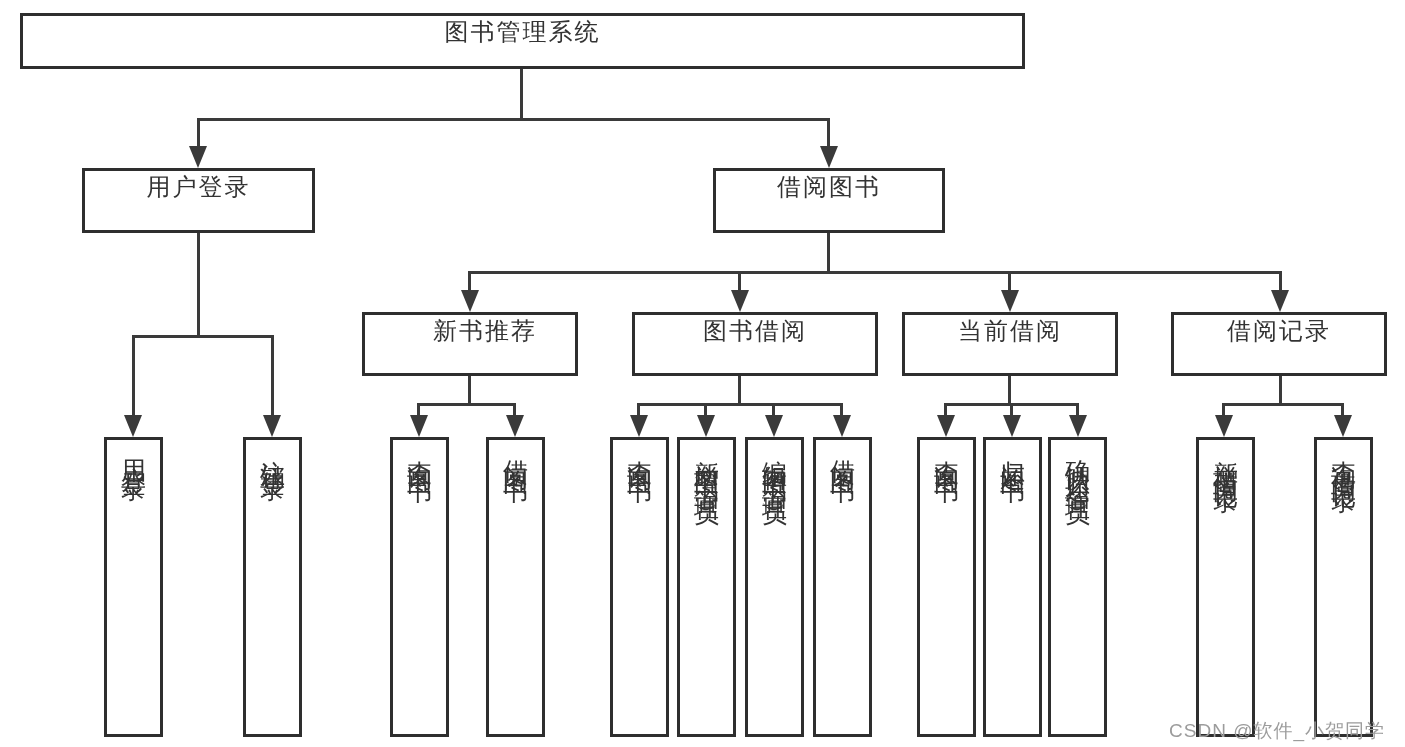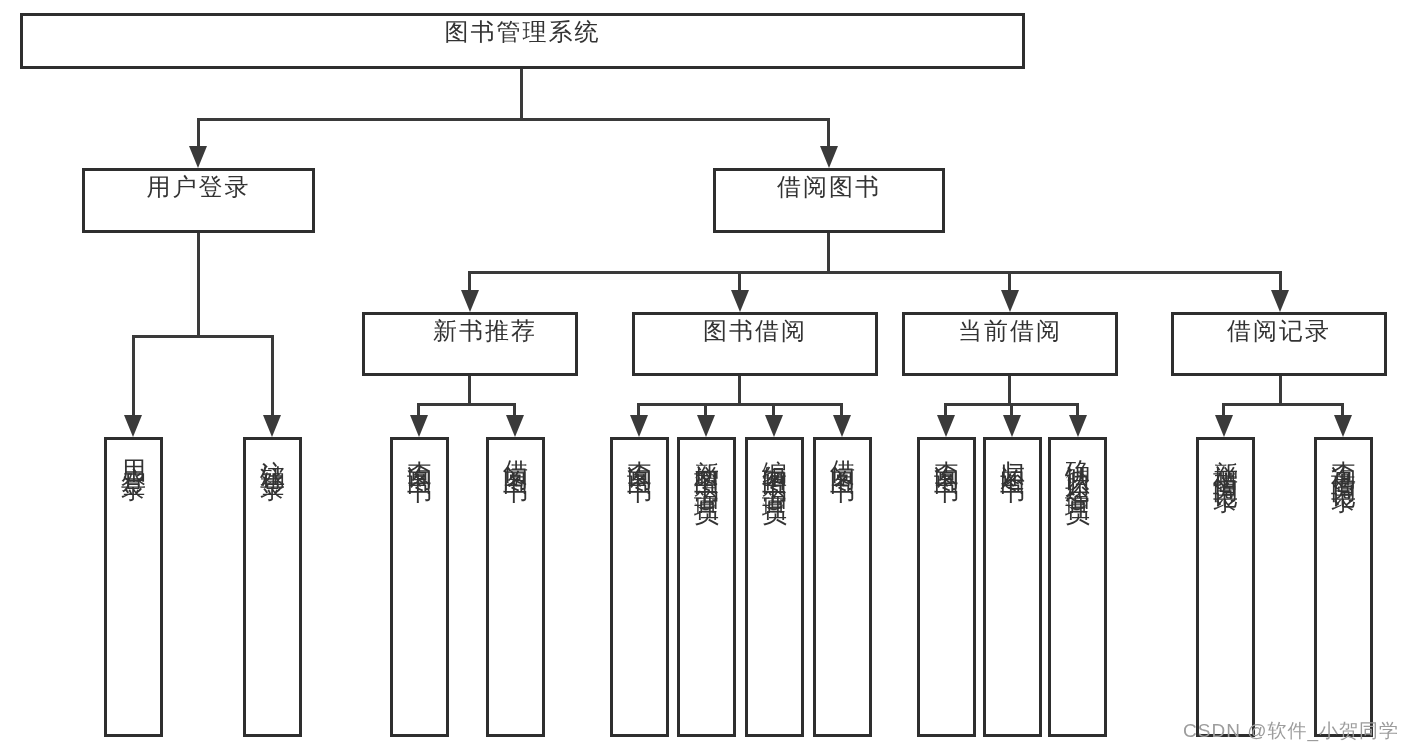--- a/index.html
+++ b/index.html
@@ -38,21 +38,21 @@
   .hline { position: absolute; height: 3px; background: #3a3a3a; }
   .arrowhead {
     position: absolute;
     width: 0; height: 0;
     border-left: 9px solid transparent;
     border-right: 9px solid transparent;
     border-top: 22px solid #3a3a3a;
   }
   .watermark {
     position: absolute;
-    right: 6px;
+    right: 20px;
     bottom: 3px;
     color: #9c9c9c;
     font-size: 19px;
     letter-spacing: 1px;
     z-index: 5;
     white-space: nowrap;
   }
 </style>
 </head>
 <body>

